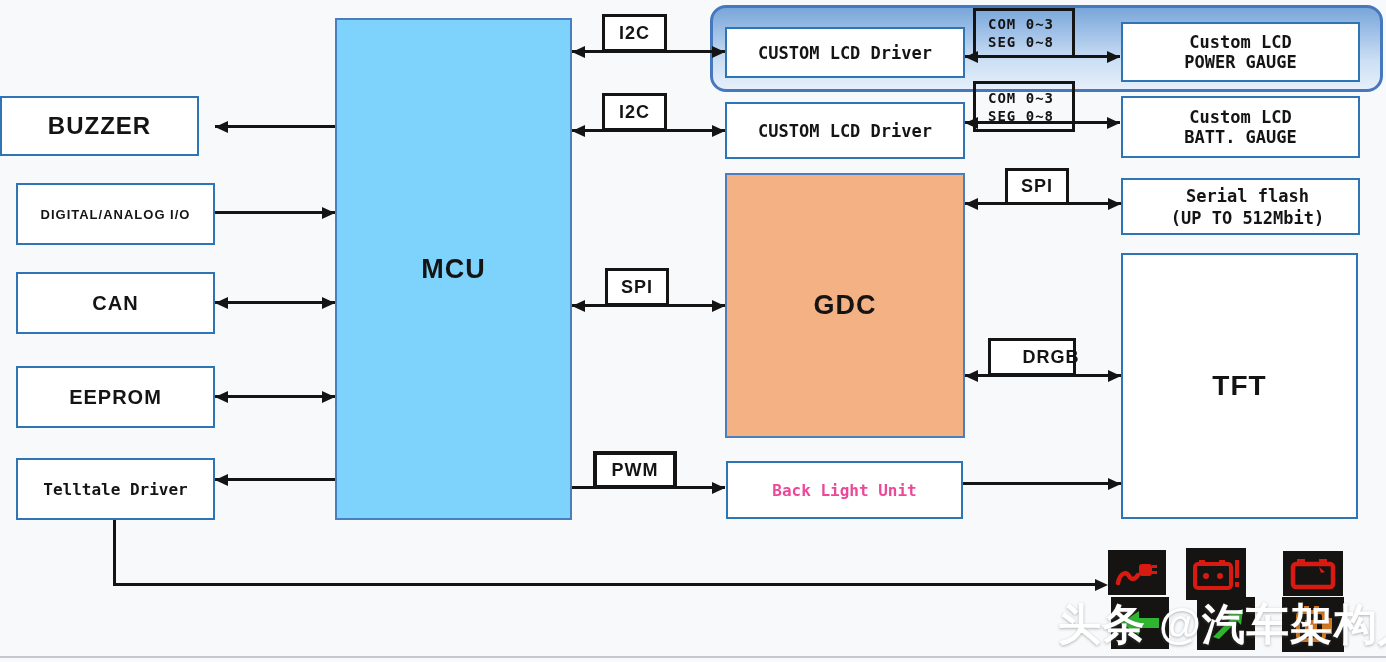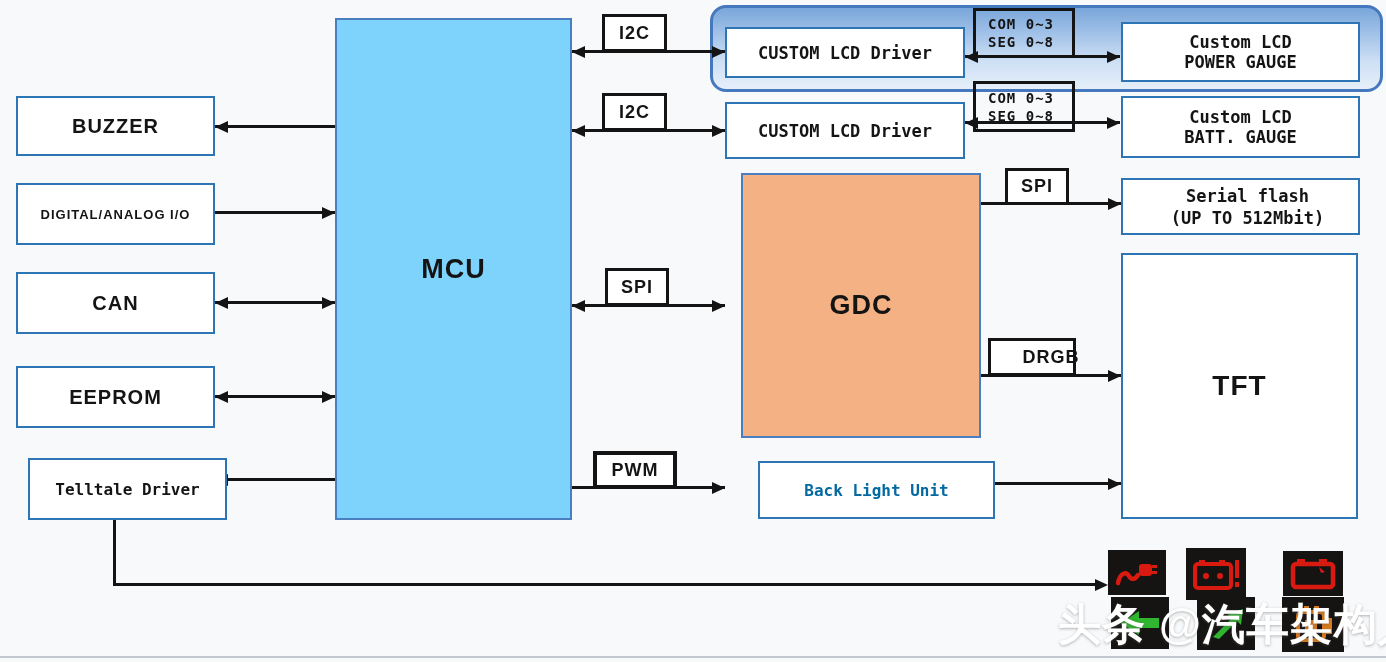--- a/index.html
+++ b/index.html
@@ -105,57 +105,57 @@
   <div class="ah ah-left" style="left:965px; top:370px;"></div>
   <div class="ah ah-right" style="left:1108px; top:370px;"></div>
 
   <div class="hline" style="left:963px; top:482px; width:158px;"></div>
   <div class="ah ah-right" style="left:1108px; top:478px;"></div>
 
   <div class="vline" style="left:113px; top:520px; height:66px;"></div>
   <div class="hline" style="left:113px; top:583px; width:990px;"></div>
   <div class="ah ah-right" style="left:1095px; top:579px;"></div>
 
-  <div class="box f-caps" style="left:16px; top:96px; width:199px; height:60px; font-size:20px;">
+  <div class="box f-caps" style="left:0; top:96px; width:199px; height:60px; font-size:24px;">
     <span>BUZZER</span>
   </div>
 
   <div class="box f-caps" style="left:16px; top:183px; width:199px; height:62px; font-size:13px;">
     <span>DIGITAL/ANALOG I/O</span>
   </div>
 
   <div class="box f-caps" style="left:16px; top:272px; width:199px; height:62px; font-size:20px;">
     <span>CAN</span>
   </div>
 
   <div class="box f-caps" style="left:16px; top:366px; width:199px; height:62px; font-size:20px;">
     <span>EEPROM</span>
   </div>
 
-  <div class="box f-mono" style="left:16px; top:458px; width:199px; height:62px; font-size:16px;margin-left:12px;">
+  <div class="box f-mono" style="left:16px; top:458px; width:199px; height:62px; font-size:16px;">
     <span>Telltale Driver</span>
   </div>
 
   <div class="box fill-mcu f-caps" style="left:335px; top:18px; width:237px; height:502px; font-size:27px;">
     <span>MCU</span>
   </div>
 
   <div class="box f-mono" style="left:725px; top:27px; width:240px; height:51px; font-size:17px;">
     <span>CUSTOM LCD Driver</span>
   </div>
 
   <div class="box f-mono" style="left:725px; top:102px; width:240px; height:57px; font-size:17px;">
     <span>CUSTOM LCD Driver</span>
   </div>
 
-  <div class="box fill-gdc f-caps" style="left:725px; top:173px; width:240px; height:265px; font-size:27px;margin-left:16px;">
+  <div class="box fill-gdc f-caps" style="left:725px; top:173px; width:240px; height:265px; font-size:27px;">
     <span>GDC</span>
   </div>
 
-  <div class="box f-mono" style="left:726px; top:461px; width:237px; height:58px; font-size:16px; color:#0369a1;margin-left:32px;">
+  <div class="box f-mono" style="left:726px; top:461px; width:237px; height:58px; font-size:16px; color:#ec4899;">
     <span>Back Light Unit</span>
   </div>
 
   <div class="box f-mono" style="left:1121px; top:22px; width:239px; height:60px; font-size:17px;">
     <div class="stack">
       <div>Custom LCD</div>
       <div>POWER GAUGE</div>
     </div>
   </div>
 

